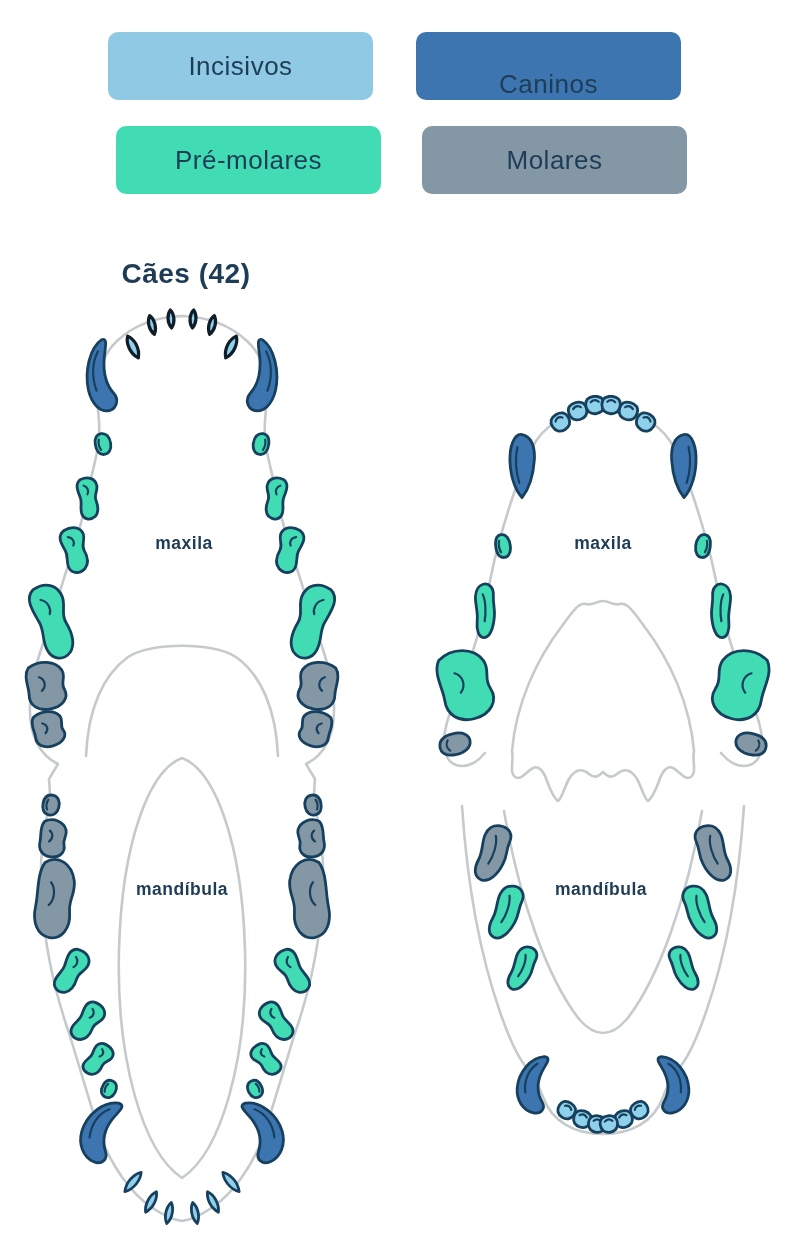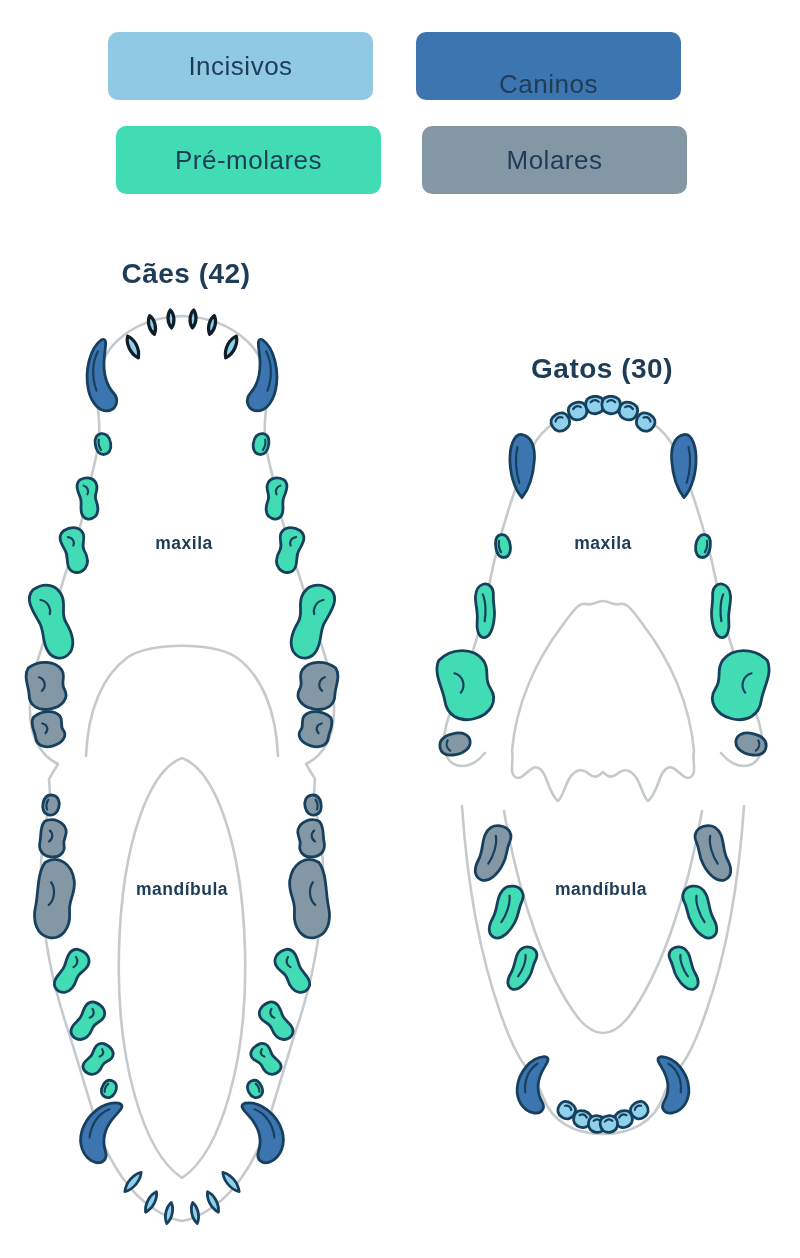--- a/index.html
+++ b/index.html
@@ -79,21 +79,20 @@
     </div>
     <div class="lg lg3">
       <span>Pré-molares</span>
     </div>
     <div class="lg lg4">
       <span>Molares</span>
     </div>
   </div>
 
   <div class="title dog-title">Cães (42)</div>
-  <div class="title cat-title">Gatos (30)</div>
 
   <svg class="jaw dog-svg" width="380" height="958" viewBox="0 300 380 958">
     <path class="gum" d="M 182,316 C 155,317 134,325 117,341 C 99,357 95,382 99,421 C 101,451 91,471 85,506
          C 79,537 67,566 57,601 C 45,641 31,669 30,706 C 29,737 41,756 58,764 L 49,779
          C 50,791 51,801 47,816 C 41,846 39,871 42,901 C 45,951 56,996 70,1036
          C 80,1069 90,1103 100,1135 C 112,1167 131,1193 151,1207 C 163,1215 172,1220 182,1221
          C 192,1220 201,1215 213,1207 C 233,1193 252,1167 264,1135 C 274,1103 284,1069 294,1036
          C 308,996 319,951 322,901 C 325,871 323,846 317,816 C 313,801 314,791 315,779 L 306,764
          C 323,756 335,737 334,706 C 333,669 319,641 307,601 C 297,566 285,537 279,506
          C 273,471 263,451 265,421 C 269,382 265,357 247,341 C 230,325 209,317 182,316 Z"></path>

